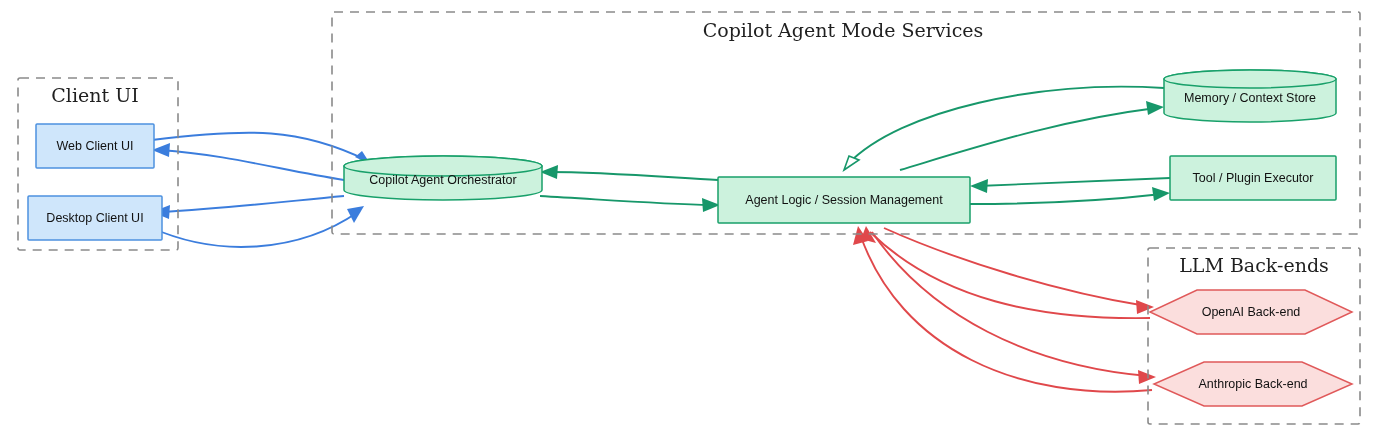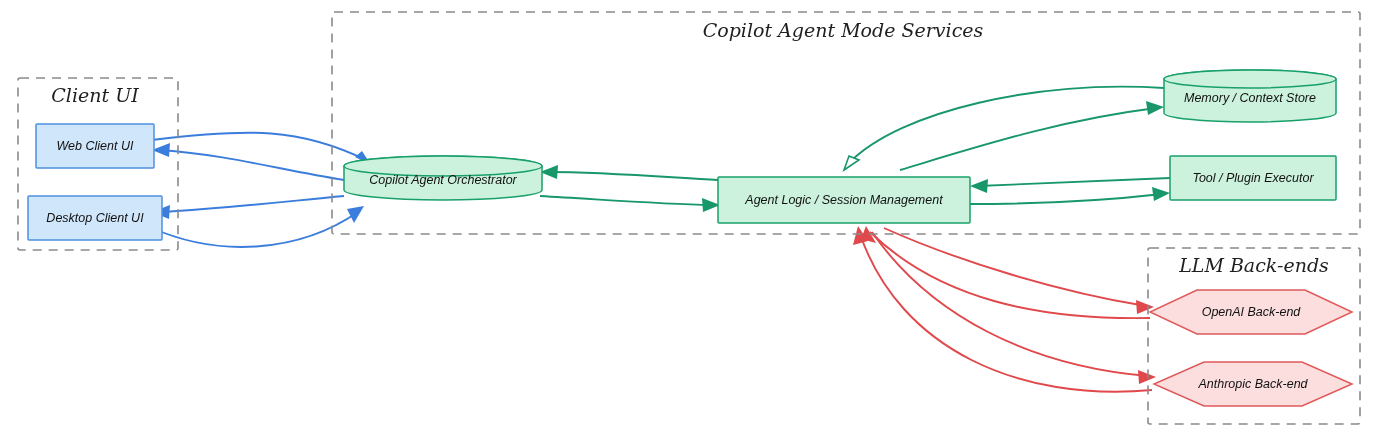--- a/index.html
+++ b/index.html
@@ -1,18 +1,18 @@
 <!DOCTYPE html>
 <html><head>
 <meta charset="utf-8">
 <style>
   html,body{margin:0;padding:0;background:#ffffff;}
   body{width:1384px;height:436px;overflow:hidden;
        font-family:"Liberation Sans",sans-serif;}
-  #stage{position:relative;width:1384px;height:436px;font-style:italic;}
+  #stage{position:relative;width:1384px;height:436px;}
   svg.layer{position:absolute;left:0;top:0;width:1384px;height:436px;}
 
   .grp-title{font-family:"DejaVu Serif","Liberation Serif",serif;
              font-size:19px;fill:#1f1f1f;text-anchor:middle;}
   .nodelabel{font-family:"Liberation Sans",sans-serif;font-size:12.5px;
              fill:#111111;text-anchor:middle;dominant-baseline:middle;}
   .grpbox{fill:none;stroke:#8a8a8a;stroke-width:1.6;stroke-dasharray:9 7;}
 
   .n-blue-f{fill:#cfe6fb;}
   .n-blue-s{stroke:#4d91e0;stroke-width:1.5;}

